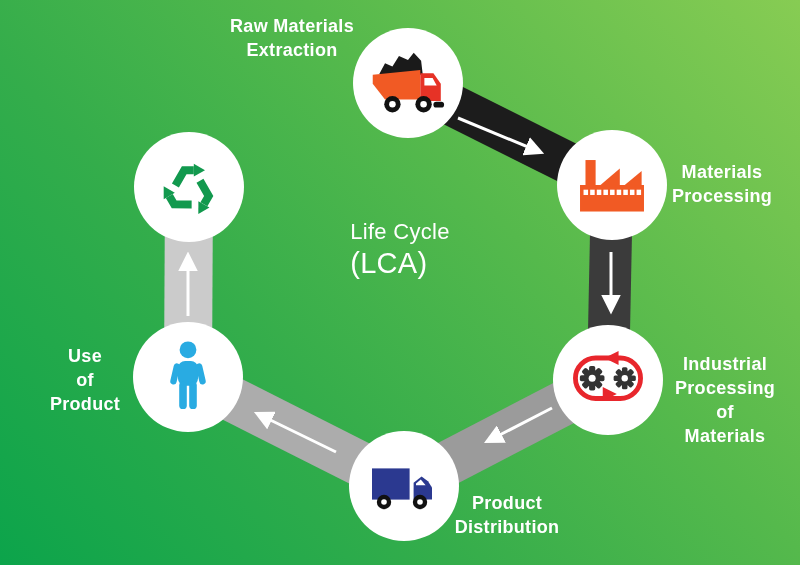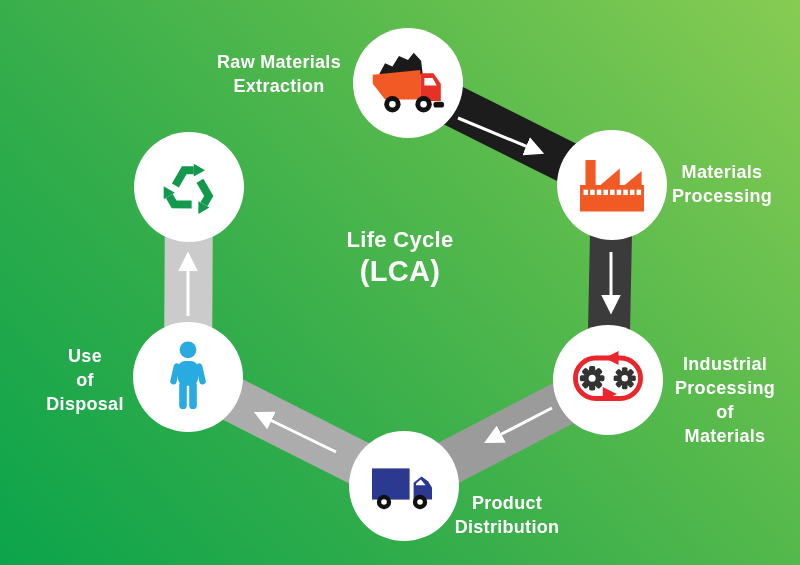--- a/index.html
+++ b/index.html
@@ -13,22 +13,22 @@
   .node {
     position:absolute; width:110px; height:110px; border-radius:50%;
     background:#ffffff; z-index:2; display:flex; align-items:center; justify-content:center;
   }
   .stage-label {
     position:absolute; z-index:3; color:#ffffff; font-weight:700; font-size:18px;
     line-height:24px; text-align:center; white-space:pre-line; transform:translateX(-50%);
     letter-spacing:0.3px;
   }
   .title {
-    position:absolute; z-index:3; color:#ffffff; font-weight:700; text-align:center;
-    transform:translateX(-50%); letter-spacing:0.3px;margin-top:8px;
+    position:absolute; z-index:3; color:#ffffff; font-weight:400; text-align:left;
+    transform:translateX(-50%); letter-spacing:0.3px;
   }
   .title .t1 { font-size:22px; line-height:29px; }
   .title .t3 { font-size:29px; line-height:34px; }
 </style>
 </head>
 <body>
 
 <div class="canvas">
 
   <svg class="roads" width="800" height="565" viewBox="0 0 800 565">
@@ -146,31 +146,31 @@
           <path d="M56,21 L56,37 L70,29 Z" fill="#12994E"></path>
         </g>
         <g transform="rotate(240 50 54)">
           <path d="M33,48 L44,29 L56,29" stroke="#12994E" stroke-width="10" fill="none"></path>
           <path d="M56,21 L56,37 L70,29 Z" fill="#12994E"></path>
         </g>
       </g>
     </svg>
   </div>
 
-  <div class="stage-label" style="left:279px; top:14px;margin-top:36px;">Raw Materials
+  <div class="stage-label" style="left:292px; top:14px;">Raw Materials
 Extraction</div>
   <div class="stage-label" style="left:722px; top:160px;">Materials
 Processing</div>
   <div class="stage-label" style="left:725px; top:352px;">Industrial
 Processing
 of Materials</div>
   <div class="stage-label" style="left:507px; top:491px;">Product
 Distribution</div>
   <div class="stage-label" style="left:85px;  top:344px;">Use
 of
-Disposal</div>
+Product</div>
 
   <div class="title" style="left:400px; top:217px;">
     <div class="t1">Life Cycle</div>
     <div class="t3">(LCA)</div>
   </div>
 
 </div>
 
 </body></html>

